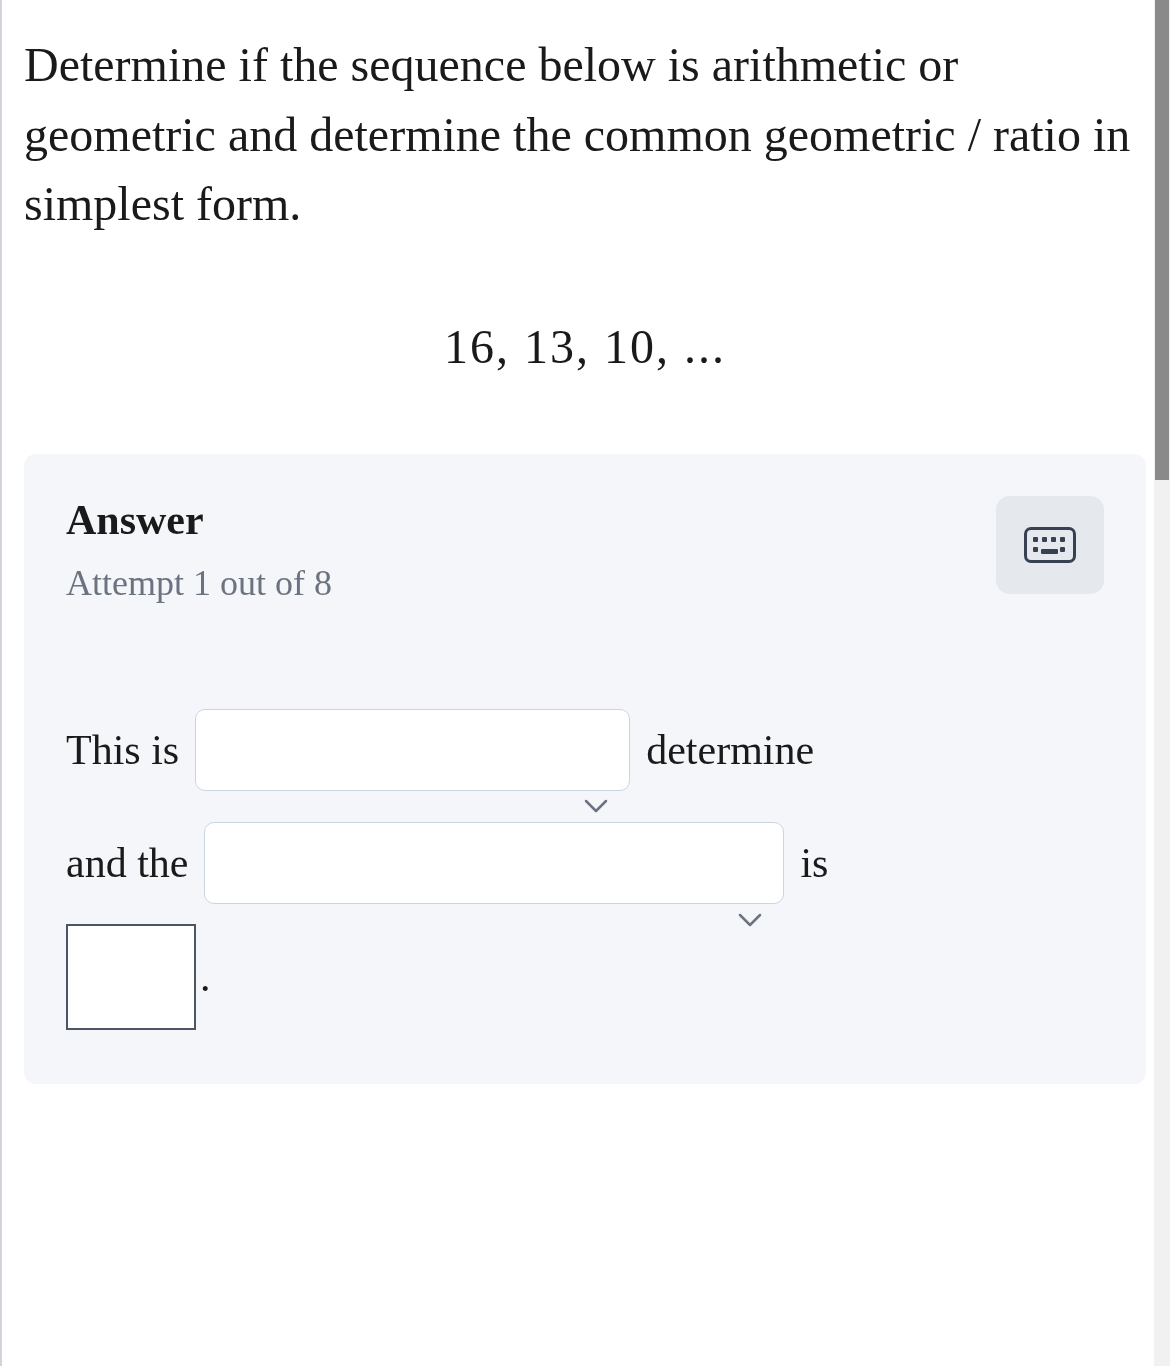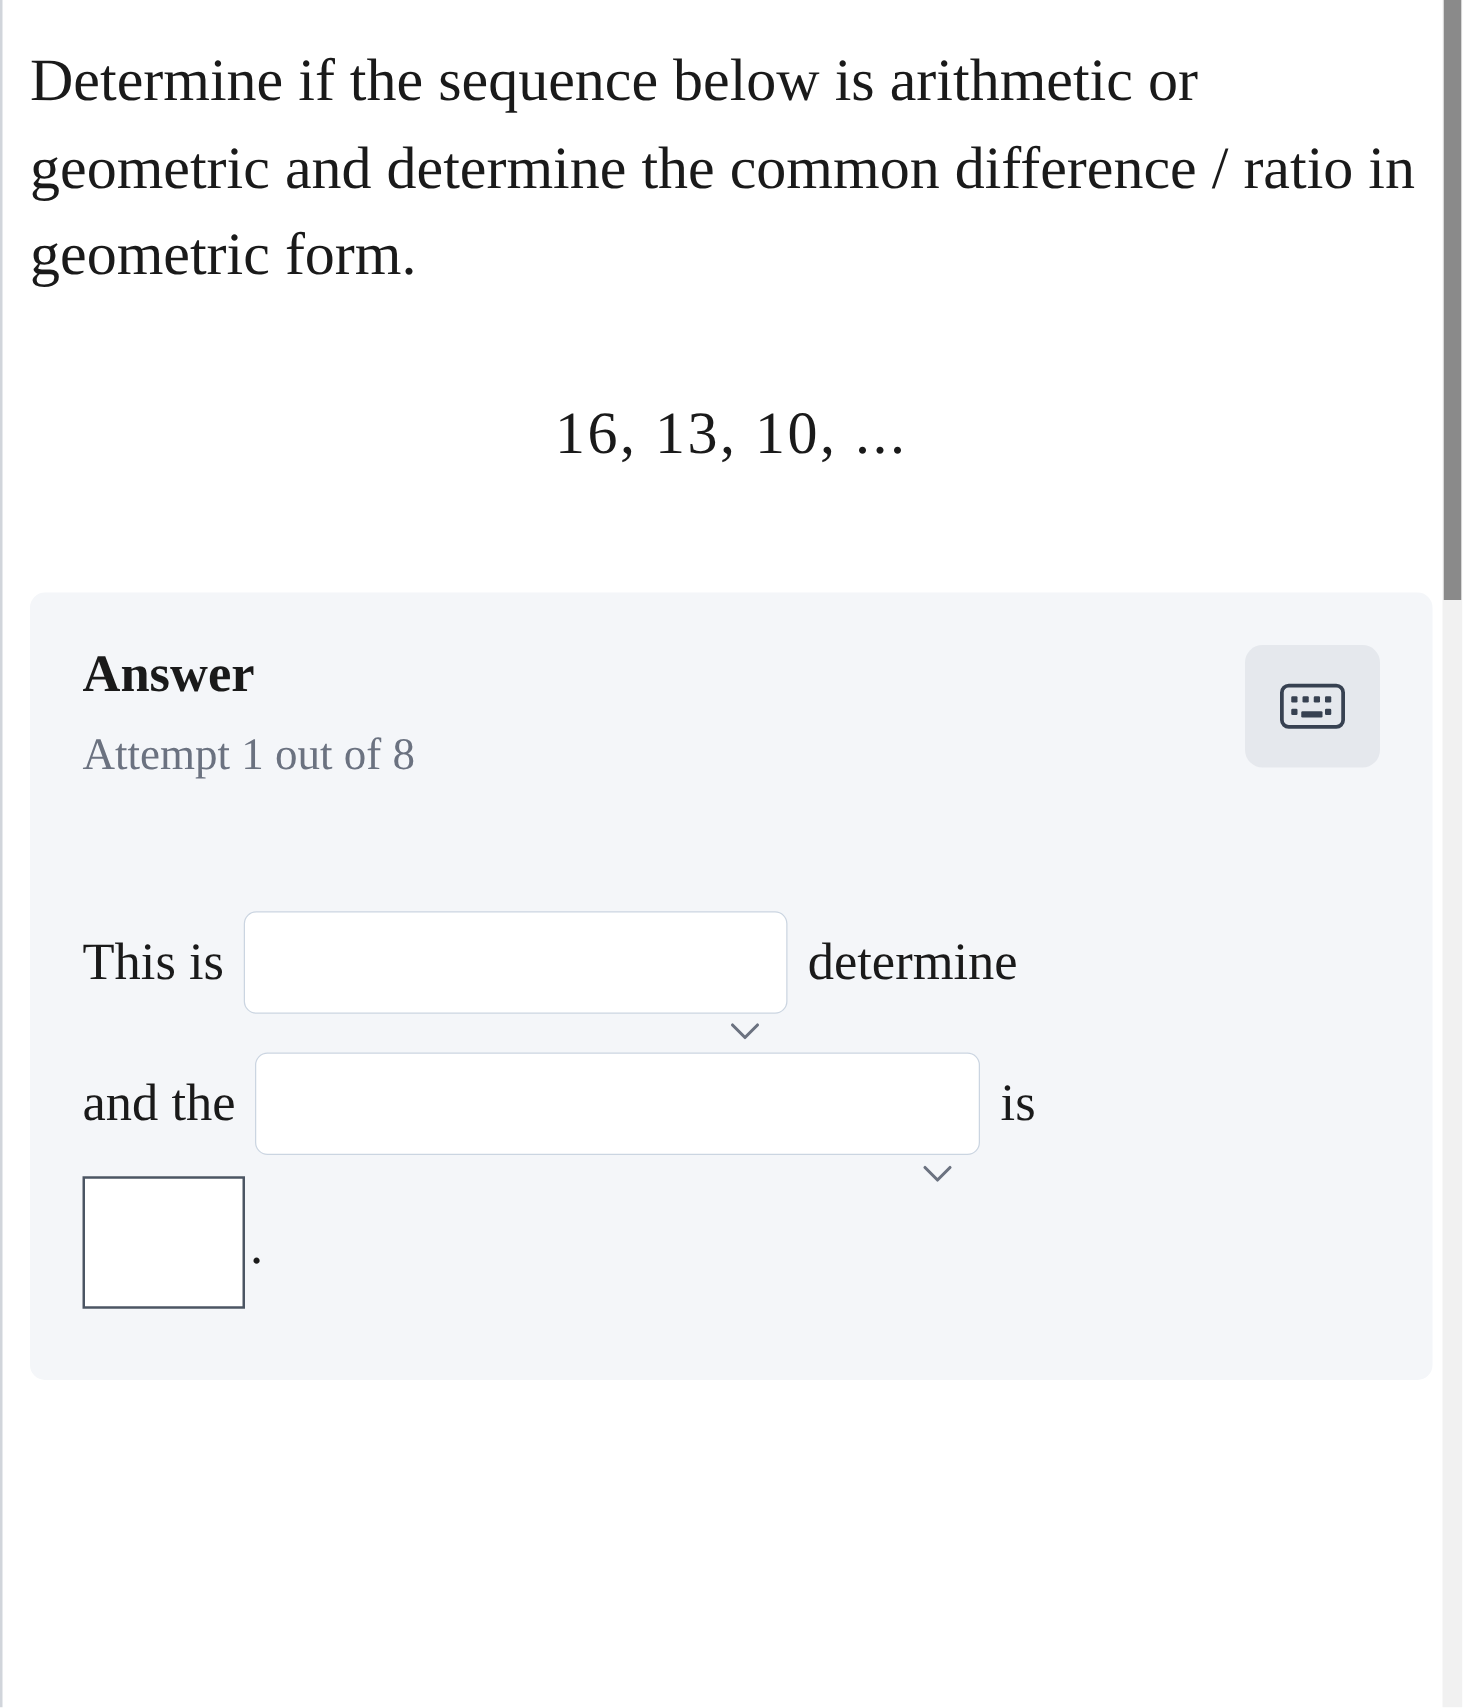--- a/index.html
+++ b/index.html
@@ -29,21 +29,21 @@
       color: #1a1a1a;
       font-weight: 400;
       margin-bottom: 80px;
     }
     
     .sequence-display {
       text-align: center;
       font-size: 48px;
       color: #1a1a1a;
       font-family: 'Times New Roman', serif;
-      margin-bottom: 100px;
+      margin-bottom: 80px;
       letter-spacing: 2px;
     }
     
     .answer-box {
       background: #f4f6f9;
       border-radius: 12px;
       padding: 42px 42px 50px 42px;
       margin: 0 0px;
     }
     
@@ -121,21 +121,21 @@
     }
     
     .answer-form {
       font-size: 42px;
       color: #1a1a1a;
       line-height: 2.7;
     }
     
     .form-line {
       display: flex;
-      align-items: flex-start;
+      align-items: center;
       flex-wrap: wrap;
       gap: 16px;
     }
     
     .select-wrapper {
       position: relative;
       display: inline-block;
     }
     
     .select-field {
@@ -215,21 +215,21 @@
       background: #d1d5db;
     }
   </style>
 </head>
 <body>
 
 <div class="page-border-left"></div>
 
 <div class="content-area">
 
-  <div class="question-text">Determine if the sequence below is arithmetic or geometric and determine the common difference / ratio in geometric form.</div>
+  <div class="question-text">Determine if the sequence below is arithmetic or geometric and determine the common geometric / ratio in simplest form.</div>
 
   <div class="sequence-display">16,  13,  10,  ...</div>
 
   <div class="answer-box">
 
     <div class="answer-header">
       <div class="answer-title-group">
         <div class="answer-title">Answer</div>
         <div class="attempt-text">Attempt 1 out of 8</div>
       </div>

